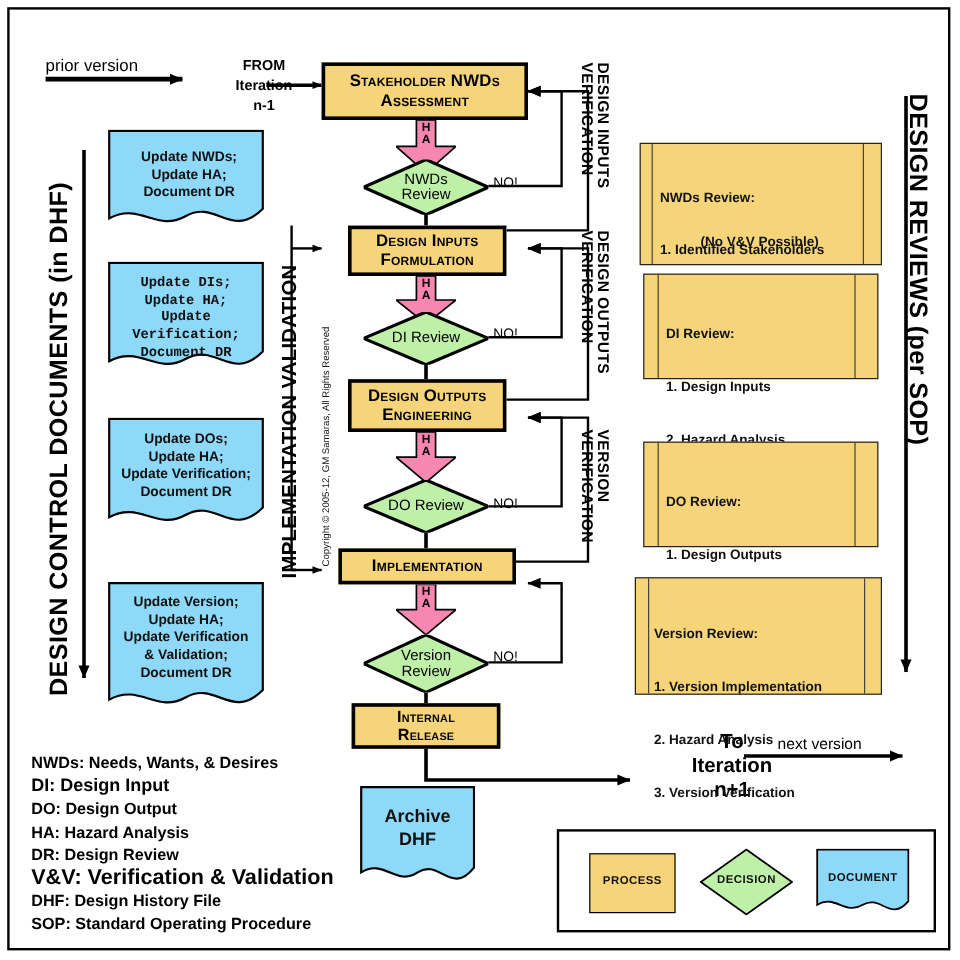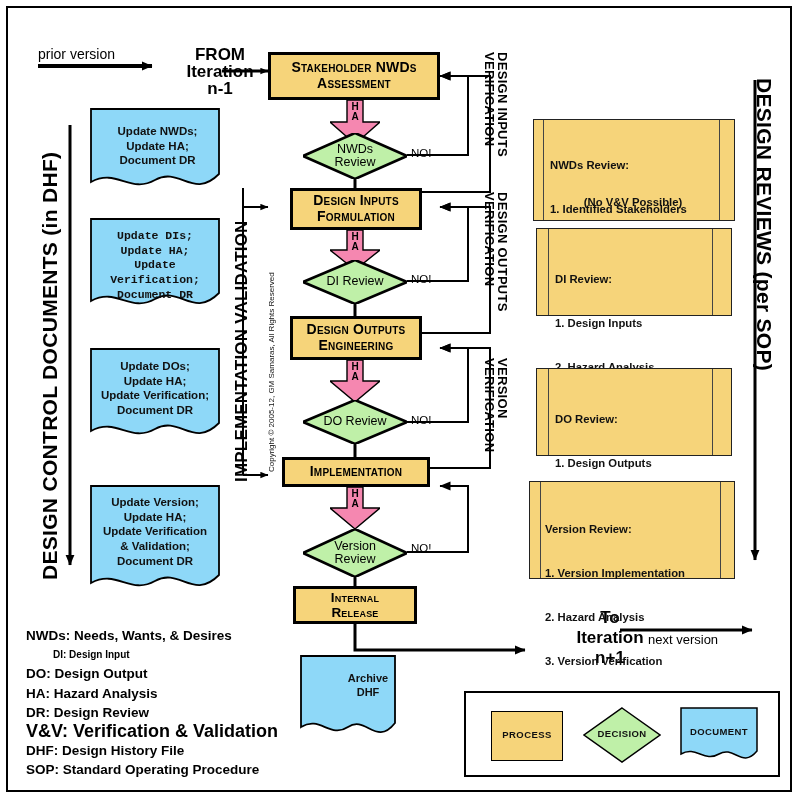--- a/index.html
+++ b/index.html
@@ -101,33 +101,33 @@
 
     <line x1="620" y1="630" x2="752" y2="630" stroke="#000" stroke-width="3" marker-end="url(#ahb)"></line>
 
     <line x1="70" y1="125" x2="70" y2="565" stroke="#000" stroke-width="3" marker-end="url(#ahb)"></line>
 
     <line x1="755" y1="80" x2="755" y2="560" stroke="#000" stroke-width="3" marker-end="url(#ahb)"></line>
   </svg>
 
   <div class="t b" style="left:38px;top:46px;font-size:14px;font-weight:normal;">prior version</div>
 
-  <div class="t b ctr" style="left:160px;top:46px;width:120px;font-size:17px;line-height:17px;">
+  <div class="t b ctr" style="left:160px;top:46px;width:120px;font-size:12px;line-height:17px;">
     <div>FROM</div>
     <div>Iteration</div>
     <div>n-1</div>
   </div>
 
   <div class="t b ctr" style="left:555px;top:608px;width:110px;font-size:17px;line-height:20px;">
     <div>To</div>
     <div>Iteration</div>
     <div>n+1</div>
   </div>
 
-  <div class="t" style="left:648px;top:632px;font-size:13px;">next version</div>
+  <div class="t" style="left:648px;top:612px;font-size:13px;">next version</div>
 
   <div class="abs process smallcaps" style="left:268px;top:52px;width:172px;height:48px;font-size:14px;">
     <div>
       <span class="sc">Stakeholder NWDs</span>
       <span class="sc">Assessment</span>
     </div>
   </div>
 
   <div class="abs process smallcaps" style="left:290px;top:188px;width:132px;height:42px;font-size:14px;">
     <div>
@@ -291,21 +291,21 @@
       <div>Update Verification</div>
       <div>&amp; Validation;</div>
       <div>Document DR</div>
     </div>
   </div>
 
   <div class="docshape" style="left:300px;top:655px;width:96px;height:84px;">
     <svg width="96" height="84" viewBox="0 0 96 84">
         <path d="M1,1 H95 V68 C76,92 66,60 48,72 C30,84 20,60 1,72 Z" fill="#8ED8F8" stroke="#000" stroke-width="1.8"></path>
       </svg>
-    <div class="doc-text" style="top:16px;font-size:11px;padding-left:20px;">
+    <div class="doc-text" style="top:16px;font-size:15px;">
       <div>Archive</div>
       <div>DHF</div>
     </div>
   </div>
 
   <div class="note" style="left:533px;top:90px;width:200px;height:100px;margin-top:29px;">
     <div class="rule" style="left:9px;"></div>
     <div class="rule" style="left:185px;"></div>
     <div class="txt" style="left:16px;top:9px;">
       <div>NWDs Review:</div>
@@ -368,21 +368,21 @@
     <div class="vmed" style="line-height:13px;"><span>VERIFICATION</span></div>
   </div>
 
   <div class="rot-cw" style="left:509px;top:358px;">
     <div class="vmed" style="line-height:13px;"><span>VERSION</span></div>
     <div class="vmed" style="line-height:13px;"><span>VERIFICATION</span></div>
   </div>
 
   <div style="position:absolute;left:26px;top:626px;">
     <div class="b" style="font-size:13.5px;line-height:19.2px;">NWDs: Needs, Wants, &amp; Desires</div>
-    <div class="b" style="font-size:10px;line-height:19.2px;margin-left:27px;">DI: Design Input</div>
+    <div class="b" style="font-size:15px;line-height:19.2px;">DI: Design Input</div>
     <div class="b" style="font-size:13.5px;line-height:19.2px;">DO: Design Output</div>
     <div class="b" style="font-size:13.5px;line-height:19.2px;">HA: Hazard Analysis</div>
     <div class="b" style="font-size:13.5px;line-height:19.2px;">DR: Design Review</div>
     <div class="b" style="font-size:18px;line-height:19.2px;">V&amp;V: Verification &amp; Validation</div>
     <div class="b" style="font-size:13.5px;line-height:19.2px;">DHF: Design History File</div>
     <div class="b" style="font-size:13.5px;line-height:19.2px;">SOP: Standard Operating Procedure</div>
   </div>
 
   <div id="legend-box" style="left:464px;top:691px;width:312px;height:82px;">
 

